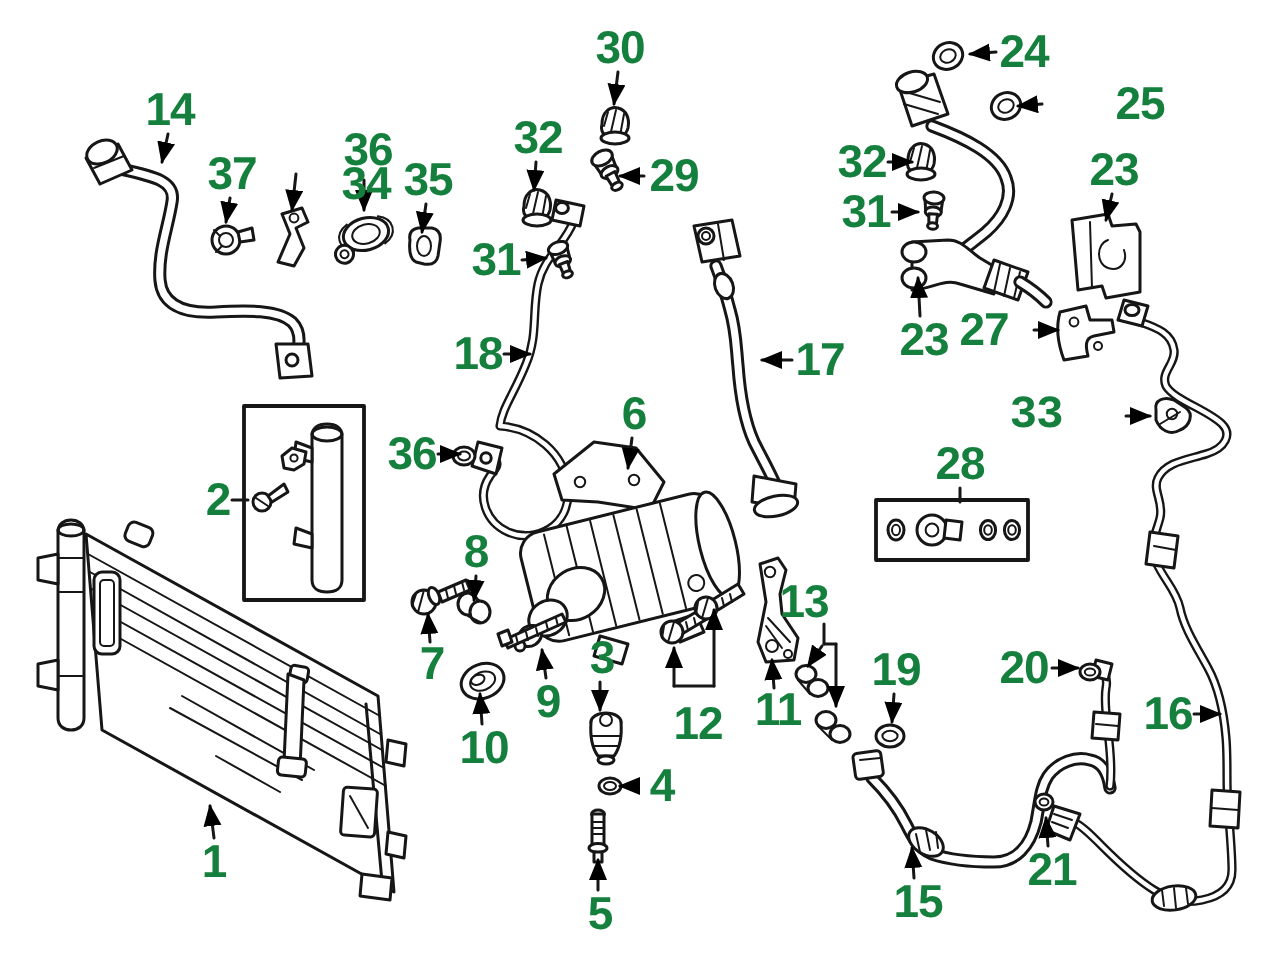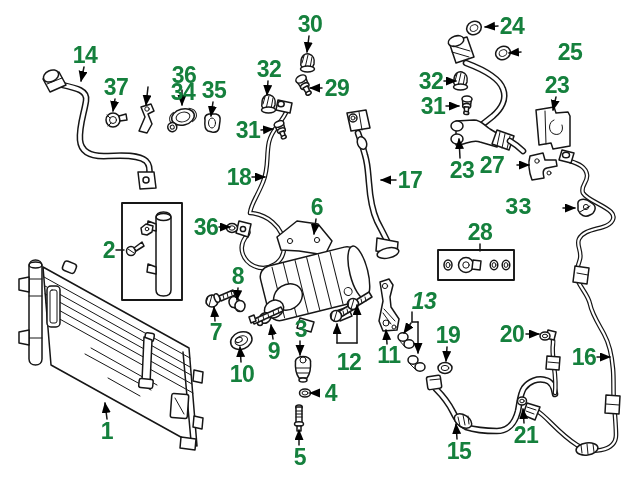--- a/index.html
+++ b/index.html
@@ -419,21 +419,21 @@
       <div class="callout-label" style="left: 301px; top: 329px;">3</div>
       <div class="callout-label" style="left: 331px; top: 393px;">4</div>
       <div class="callout-label" style="left: 300px; top: 457px;">5</div>
       <div class="callout-label" style="left: 317px; top: 207px;">6</div>
       <div class="callout-label" style="left: 216px; top: 332px;">7</div>
       <div class="callout-label" style="left: 238px; top: 276px;">8</div>
       <div class="callout-label" style="left: 274px; top: 351px;">9</div>
       <div class="callout-label" style="left: 242px; top: 374px;">10</div>
       <div class="callout-label" style="left: 389px; top: 355px;">11</div>
       <div class="callout-label" style="left: 349px; top: 362px;">12</div>
-      <div class="callout-label" style="left: 424px; top: 301px; font-style: italic;">13</div>
+      <div class="callout-label" style="left: 402px; top: 301px;">13</div>
       <div class="callout-label" style="left: 85px; top: 55px;">14</div>
       <div class="callout-label" style="left: 459px; top: 451px;">15</div>
       <div class="callout-label" style="left: 584px; top: 357px;">16</div>
       <div class="callout-label" style="left: 410px; top: 180px;">17</div>
       <div class="callout-label" style="left: 239px; top: 177px;">18</div>
       <div class="callout-label" style="left: 448px; top: 335px;">19</div>
       <div class="callout-label" style="left: 512px; top: 334px;">20</div>
       <div class="callout-label" style="left: 526px; top: 435px;">21</div>
       <div class="callout-label" style="left: 206px; top: 227px;">36</div>
       <div class="callout-label" style="left: 462px; top: 170px;">23</div>

